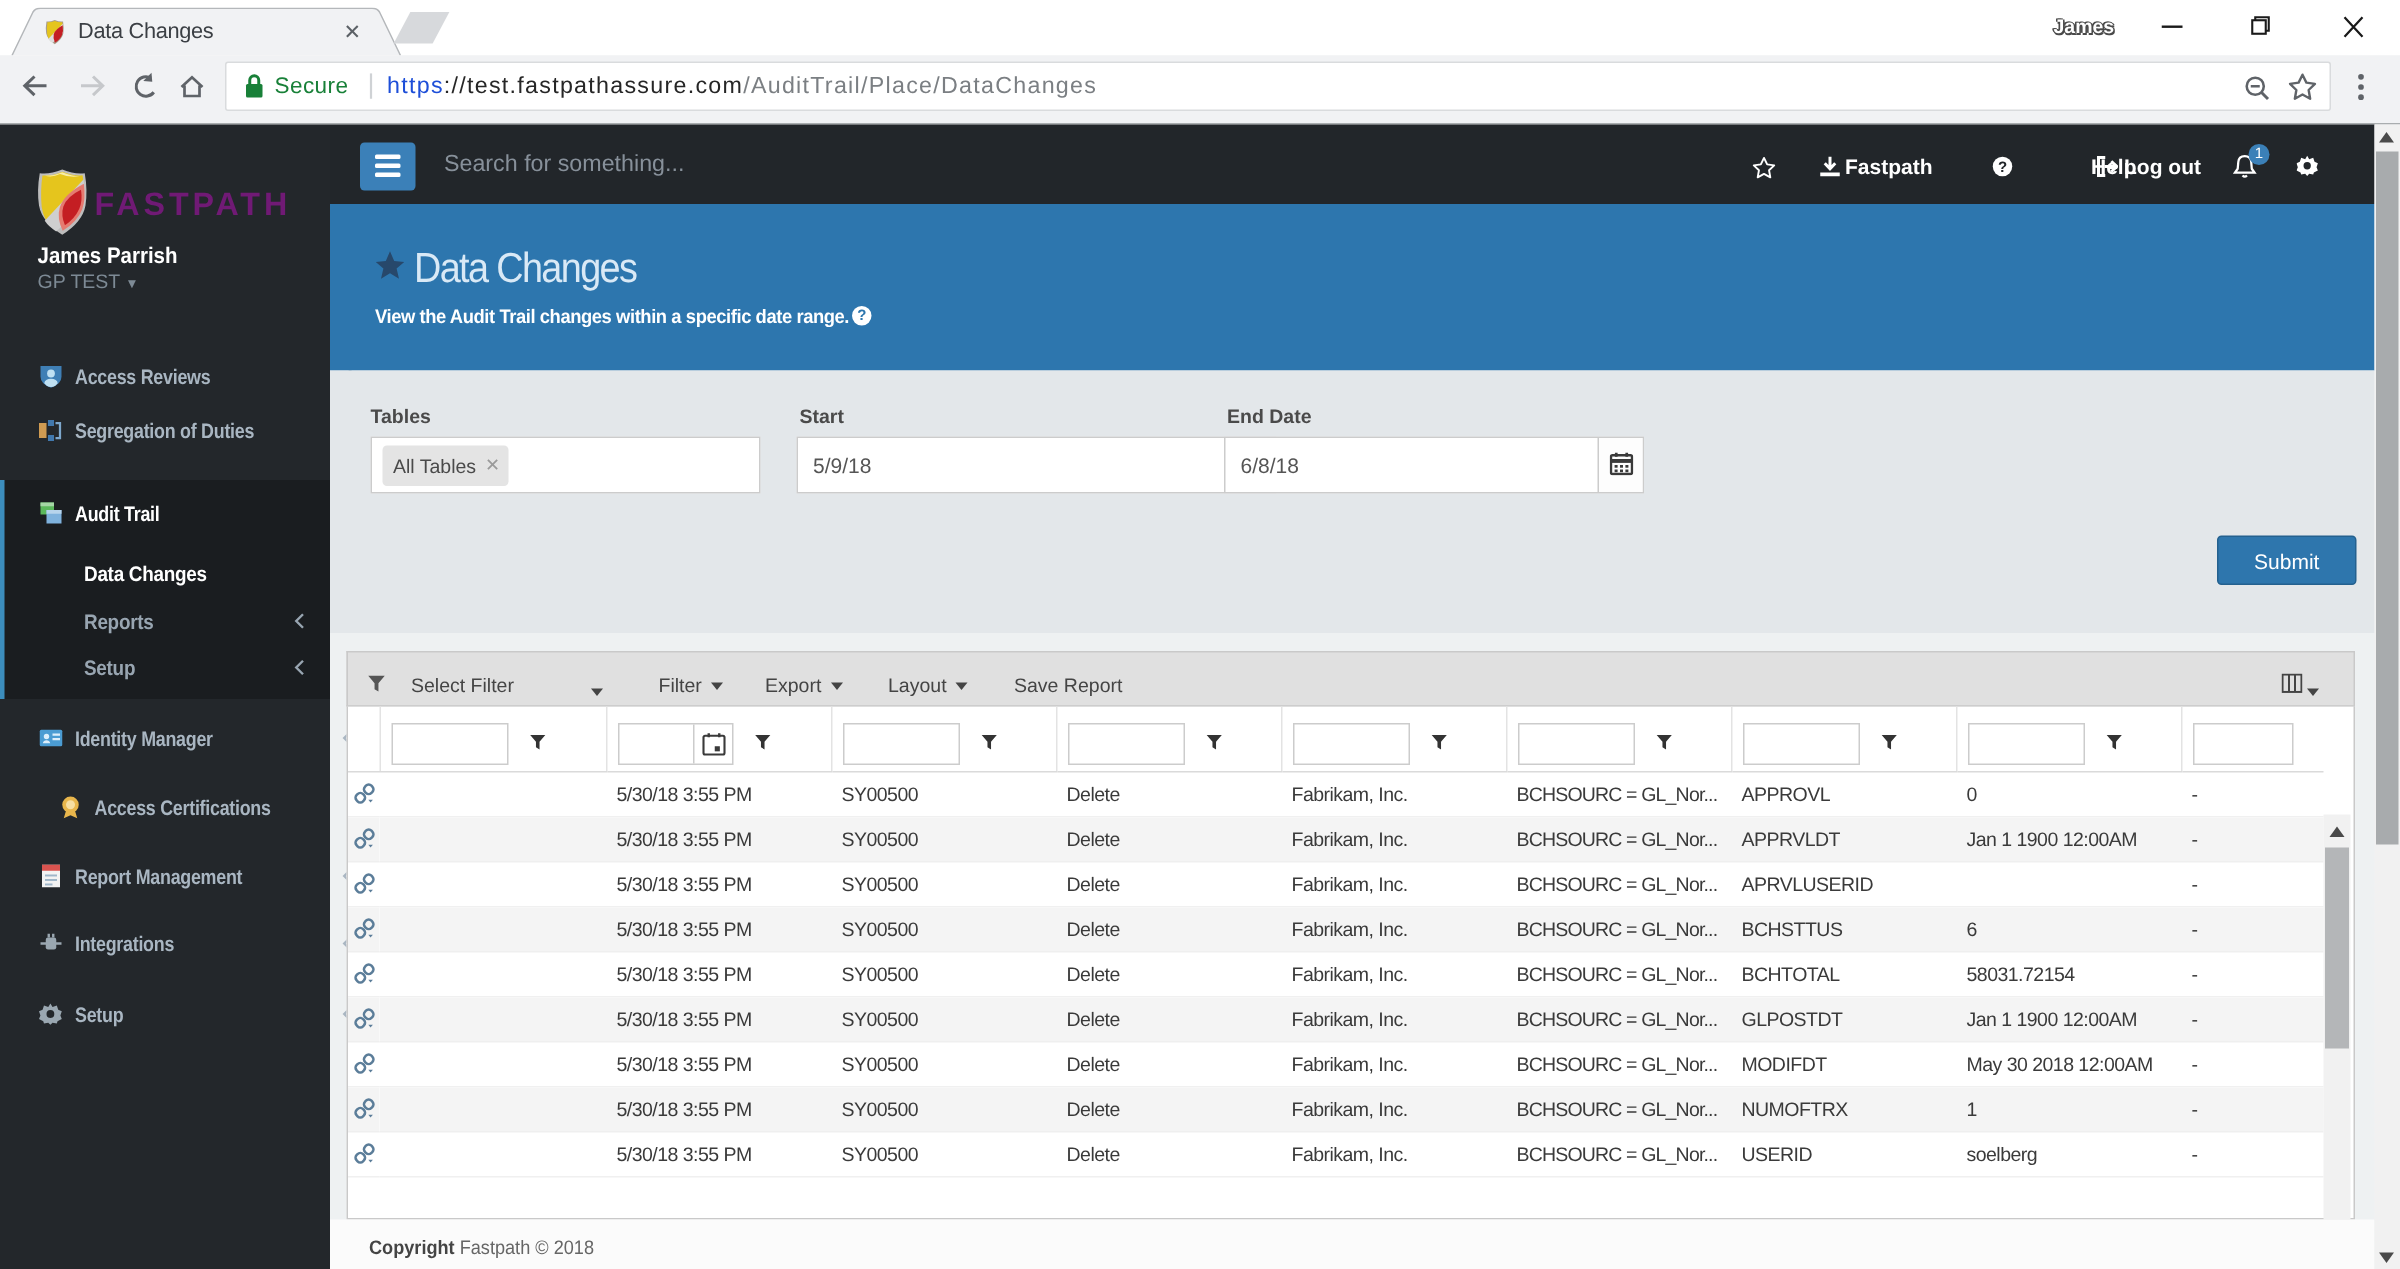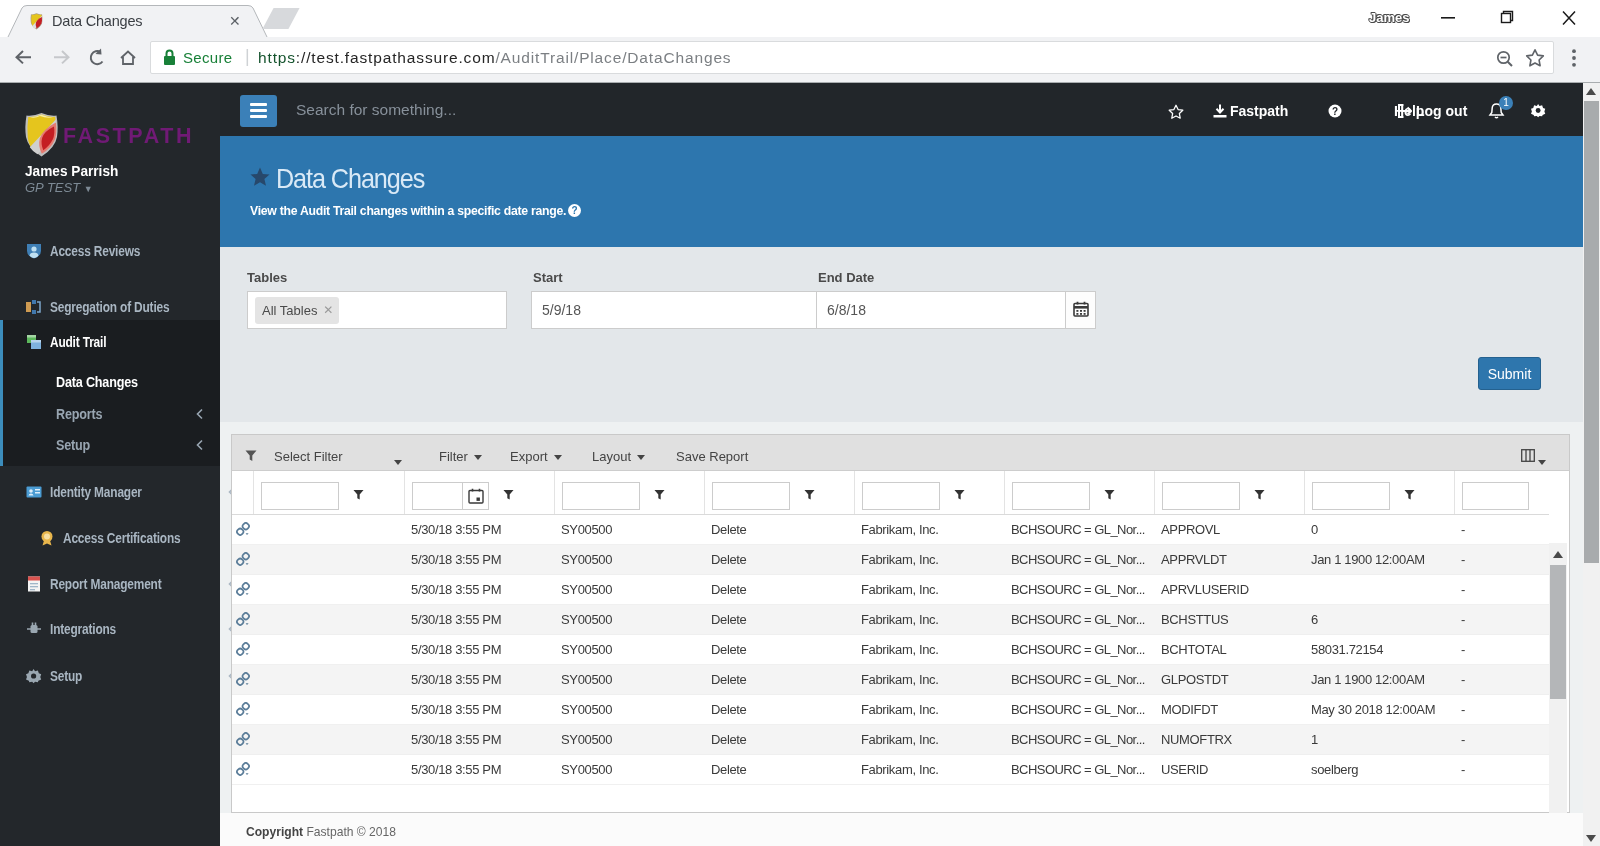--- a/index.html
+++ b/index.html
@@ -16,34 +16,34 @@
   #newtab { left:268px; top:8px; width:26px; height:21px; background:#d7d9dc; transform:skewX(-28deg); }
   #james { left:1369px; top:10px; font-size:13px; color:#fff; font-weight:bold;
            text-shadow:-1px 0 0 #4a4a4a, 1px 0 0 #4a4a4a, 0 -1px 0 #4a4a4a, 0 1px 0 #4a4a4a, 1px 1px 0 #4a4a4a, -1px -1px 0 #4a4a4a; }
   .winbtn { color:#222; }
 
   #toolbar { left:0; top:37px; width:1600px; height:46px; background:#f1f2f4; border-bottom:1px solid #a9adaf; }
   #urlbar { left:150px; top:41px; width:1404px; height:33px; background:#fff; border:1px solid #d9dbdd; border-radius:2px; }
   #secure { left:183px; top:49px; font-size:15px; color:#188038; letter-spacing:0.3px; }
   #urlsep { left:245px; top:46px; font-size:18px; color:#cfd2d5; font-weight:200;}
   #urltext { left:258px; top:49px; font-size:15.5px; color:#262626; letter-spacing:0.85px; }
-  #urltext .g { color:#14532d; } #urltext .grey { color:#7b7f83; }
+  #urltext .g { color:#1d4ed8; } #urltext .grey { color:#7b7f83; }
   #menudots { left:1572px; top:49px; }
 
   
   #sidebar { left:0; top:83px; width:220px; height:763px; background:#23272b; }
   #topbar { left:220px; top:83px; width:1363px; height:53px; background:#22262a; }
   #band { left:220px; top:136px; width:1363px; height:111px; background:#2d76ae; }
   #formsec { left:220px; top:247px; width:1363px; height:175px; background:#e3e7ea; }
   #footer { left:220px; top:813px; width:1363px; height:33px; background:#fbfbfb; }
 
   
   #fp-logo-text { left:63px; top:124px; color:#701a75; font-weight:bold; font-size:21.5px; letter-spacing:2.6px; }
   #uname { left:25px; top:162px; color:#fff; font-weight:bold; font-size:15px; transform:scaleX(0.91); transform-origin:0 0; }
-  #uorg  { left:25px; top:180px; color:#7d8a95; font-size:13px;font-style:italic; }
+  #uorg  { left:25px; top:180px; color:#7d8a95; font-size:13px; }
   .nav-item { left:0; width:252px; height:46px; }
   .nav-item .txt { position:absolute; left:50px; top:50%; transform:translateY(-50%) scaleX(0.85); transform-origin:0 50%; font-size:14px; font-weight:bold; color:#a9b6c2; letter-spacing:-0.2px; white-space:nowrap; }
   .nav-item .ic { position:absolute; left:26px; top:50%; transform:translateY(-50%); width:16px; height:16px; }
   .chev { position:absolute; right:17px; top:50%; transform:translateY(-50%); width:7px; height:11px; }
   #activegrp { left:0; top:320px; width:220px; height:146px; background:#1a1d20; border-left:3px solid #3c8dbc; }
   .sub-item { left:0; width:220px; height:32px; }
   .sub-item .txt { position:absolute; left:56px; top:50%; transform:translateY(-50%) scaleX(0.9); transform-origin:0 50%; font-size:14px; font-weight:bold; color:#98a5b1; letter-spacing:-0.2px; white-space:nowrap; }
 
   
   #hamburger { left:240px; top:95px; width:37px; height:32px; background:#3b80b8; border-radius:3px; }
@@ -56,21 +56,21 @@
   #bandtitle { left:276px; top:163px; font-size:28px; color:#d9e9f6; letter-spacing:-1.2px; font-weight:normal; transform:scaleX(0.9); transform-origin:0 0; white-space:nowrap; }
   #bandsub { left:250px; top:203px; font-size:13px; color:#fff; font-weight:bold; letter-spacing:-0.3px; transform:scaleX(0.943); transform-origin:0 0; white-space:nowrap; }
 
   
   .flabel { top:270px; font-size:13px; font-weight:bold; color:#4a4a4a; }
   .finput { top:291px; height:38px; background:#fff; border:1px solid #ccc; }
   .dtext { position:absolute; left:10px; top:10px; font-size:14px; color:#555; }
   .addon { position:absolute; right:0; top:0; width:30px; height:36px; border-left:1px solid #ccc; background:#fdfdfd; }
   #chip { position:absolute; left:7px; top:5px; height:27px; background:#e4e4e4; border-radius:3px; font-size:13px; color:#4a4a4a; padding:6px 22px 0 7px; }
   #chip .x { position:absolute; right:6px; top:6px; color:#9a9a9a; font-size:12px; }
-  #submitbtn { left:1478px; top:357px; width:63px; height:33px; background:#2e76ad; border:1px solid #24618f; border-radius:3px; color:#fff; font-size:14px; text-align:center; line-height:33px; }
+  #submitbtn { left:1478px; top:357px; width:93px; height:33px; background:#2e76ad; border:1px solid #24618f; border-radius:3px; color:#fff; font-size:14px; text-align:center; line-height:33px; }
 
   
   #card { left:231px; top:434px; width:1339px; height:379px; background:#fff; border:1px solid #c9c9c9; }
   #gtoolbar { left:231px; top:434px; width:1339px; height:37px; background:#e0e0e0; border:1px solid #c9c9c9; border-bottom:1px solid #cdcdcd; }
   .gt { top:449px; font-size:13px; color:#444; }
   .caret { display:inline-block; width:0; height:0; border-left:4px solid transparent; border-right:4px solid transparent; border-top:5px solid #444; margin-left:6px; vertical-align:middle; }
 
   table#grid { position:absolute; left:232px; top:471px; border-collapse:collapse; table-layout:fixed; }
   #grid col.c0{width:21px} #grid col.c1{width:151px} #grid col.cn{width:150px} #grid col.c9{width:95px}
   #grid th { height:29px; background:#f6f6f6; border-left:1px solid #dadada; font-size:13px; font-weight:normal; color:#3e3e3e; text-align:left; padding:0 0 0 7px; }
@@ -167,21 +167,21 @@
   <svg class="ic" viewBox="0 0 16 16">
       <path d="M1,1 L15,1 L15,8 Q15,13 8,15.5 Q1,13 1,8 Z" fill="#3f7fb5"></path>
       <circle cx="8" cy="6" r="2.6" fill="#bfe0f2"></circle>
       <path d="M3.5,12.5 Q4,9.5 8,9.5 Q12,9.5 12.5,12.5 L11,14 Q9.5,15 8,15 Q6.5,15 5,14 Z" fill="#bfe0f2"></path>
     </svg>
   <span class="txt">Access Reviews</span>
   <svg class="chev" viewBox="0 0 7 11">
       <path d="M6,1 L1.5,5.5 L6,10" stroke="#a9b6c2" stroke-width="1.6" fill="none"></path>
     </svg>
 </div>
-<div class="abs nav-item" style="top:284px;">
+<div class="abs nav-item" style="top:264px;">
   <svg class="ic" viewBox="0 0 16 16">
       <rect x="0" y="3" width="5" height="10" fill="#cf9b52"></rect>
       <rect x="6" y="1" width="4" height="4" fill="#4178ad"></rect>
       <rect x="6" y="11" width="4" height="4" fill="#4178ad"></rect>
       <path d="M11,3 L14,3 L14,13 L11,13" stroke="#7da7cc" stroke-width="1.5" fill="none"></path>
     </svg>
   <span class="txt">Segregation of Duties</span>
   <svg class="chev" viewBox="0 0 7 11">
       <path d="M6,1 L1.5,5.5 L6,10" stroke="#a9b6c2" stroke-width="1.6" fill="none"></path>
     </svg>

